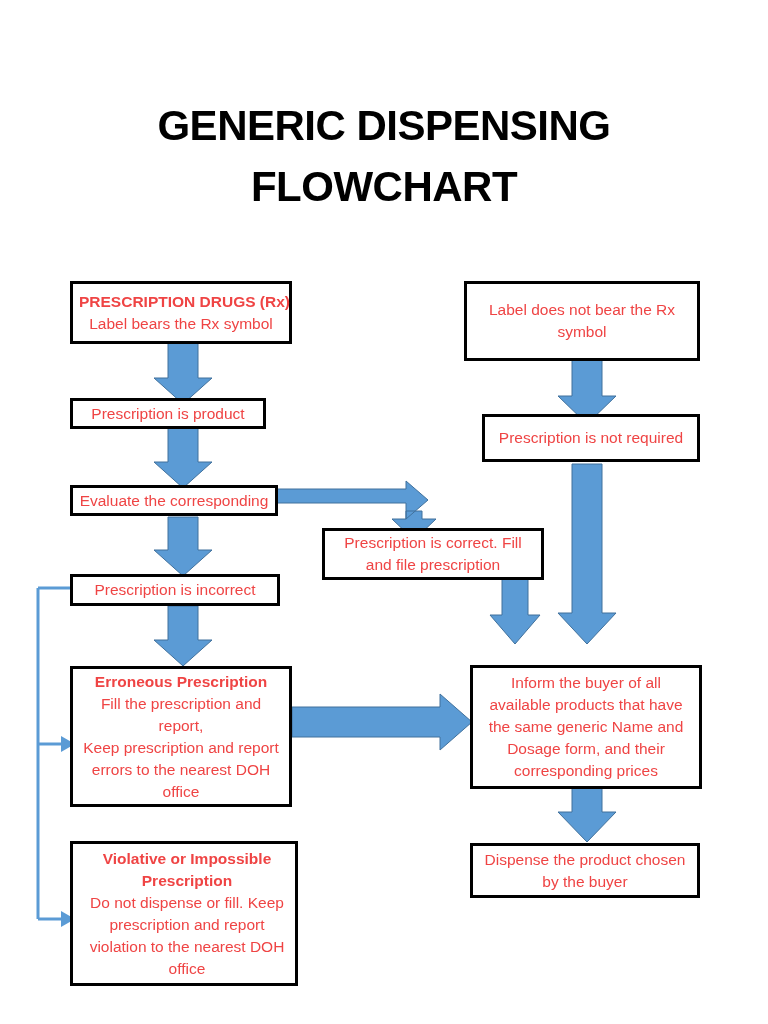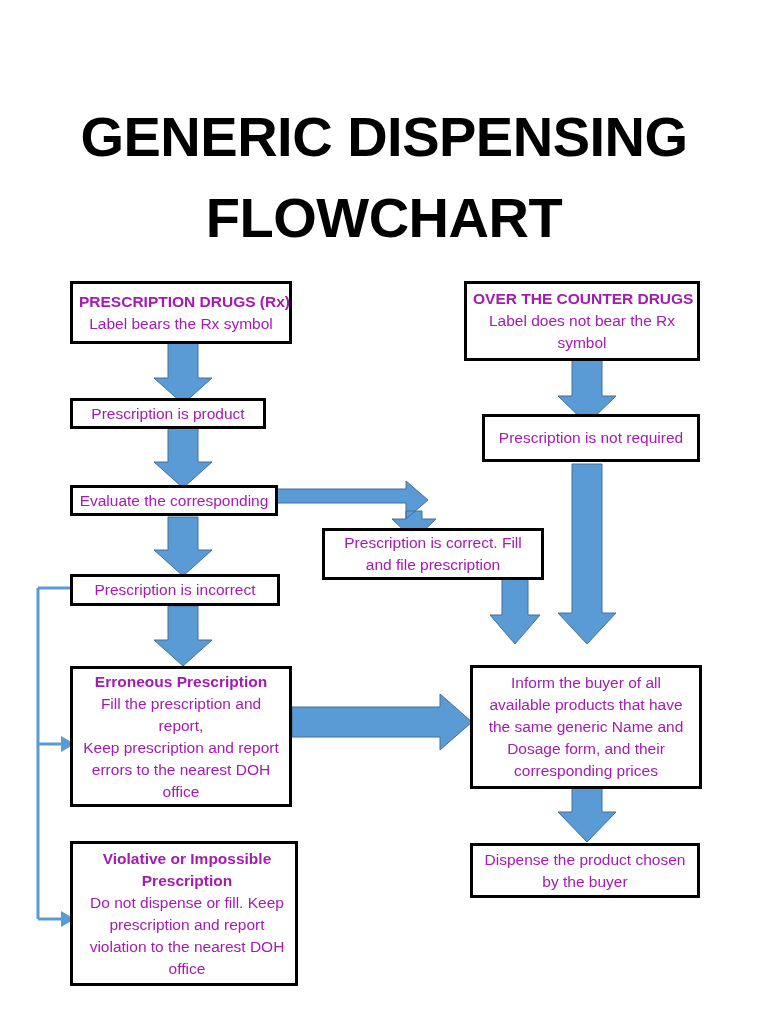--- a/index.html
+++ b/index.html
@@ -23,21 +23,21 @@
     height: 1024px;
   }
 
   
   .chart-title {
     position: absolute;
     left: 0;
     top: 96px;
     width: 768px;
     text-align: center;
-    font-size: 56px;
+    font-size: 42px;
     font-weight: bold;
     line-height: 1.45;
     letter-spacing: -0.5px;
     color: #000000;
   }
   .chart-title .t-line { display: block; }
 
   
   #arrow-layer {
     position: absolute;
@@ -53,21 +53,21 @@
     position: absolute;
     box-sizing: border-box;
     background: #ffffff;
     border: 3px solid #000000;
     z-index: 2;
     display: flex;
     flex-direction: column;
     align-items: center;
     justify-content: center;
     text-align: center;
-    color: #a21caf;
+    color: #ef4444;
     padding: 3px 6px;
   }
   .node .ln {
     display: block;
     width: 100%;
     font-size: 15.5px;
     line-height: 1.42;
     white-space: nowrap;
   }
   .node .ln.wrap { white-space: normal; }
@@ -152,21 +152,20 @@
     </g>
 
   </svg>
 
   <div class="node" style="left:70px; top:281px; width:222px; height:63px;">
     <span class="ln bold">PRESCRIPTION DRUGS (Rx)</span>
     <span class="ln">Label bears the Rx symbol</span>
   </div>
 
   <div class="node" style="left:464px; top:281px; width:236px; height:80px;">
-    <span class="ln bold">OVER THE COUNTER DRUGS</span>
     <span class="ln wrap" style="padding:0 18px;">Label does not bear the Rx symbol</span>
   </div>
 
   <div class="node" style="left:70px; top:398px; width:196px; height:31px;">
     <span class="ln">Prescription is product</span>
   </div>
 
   <div class="node" style="left:482px; top:414px; width:218px; height:48px;">
     <span class="ln">Prescription is not required</span>
   </div>

